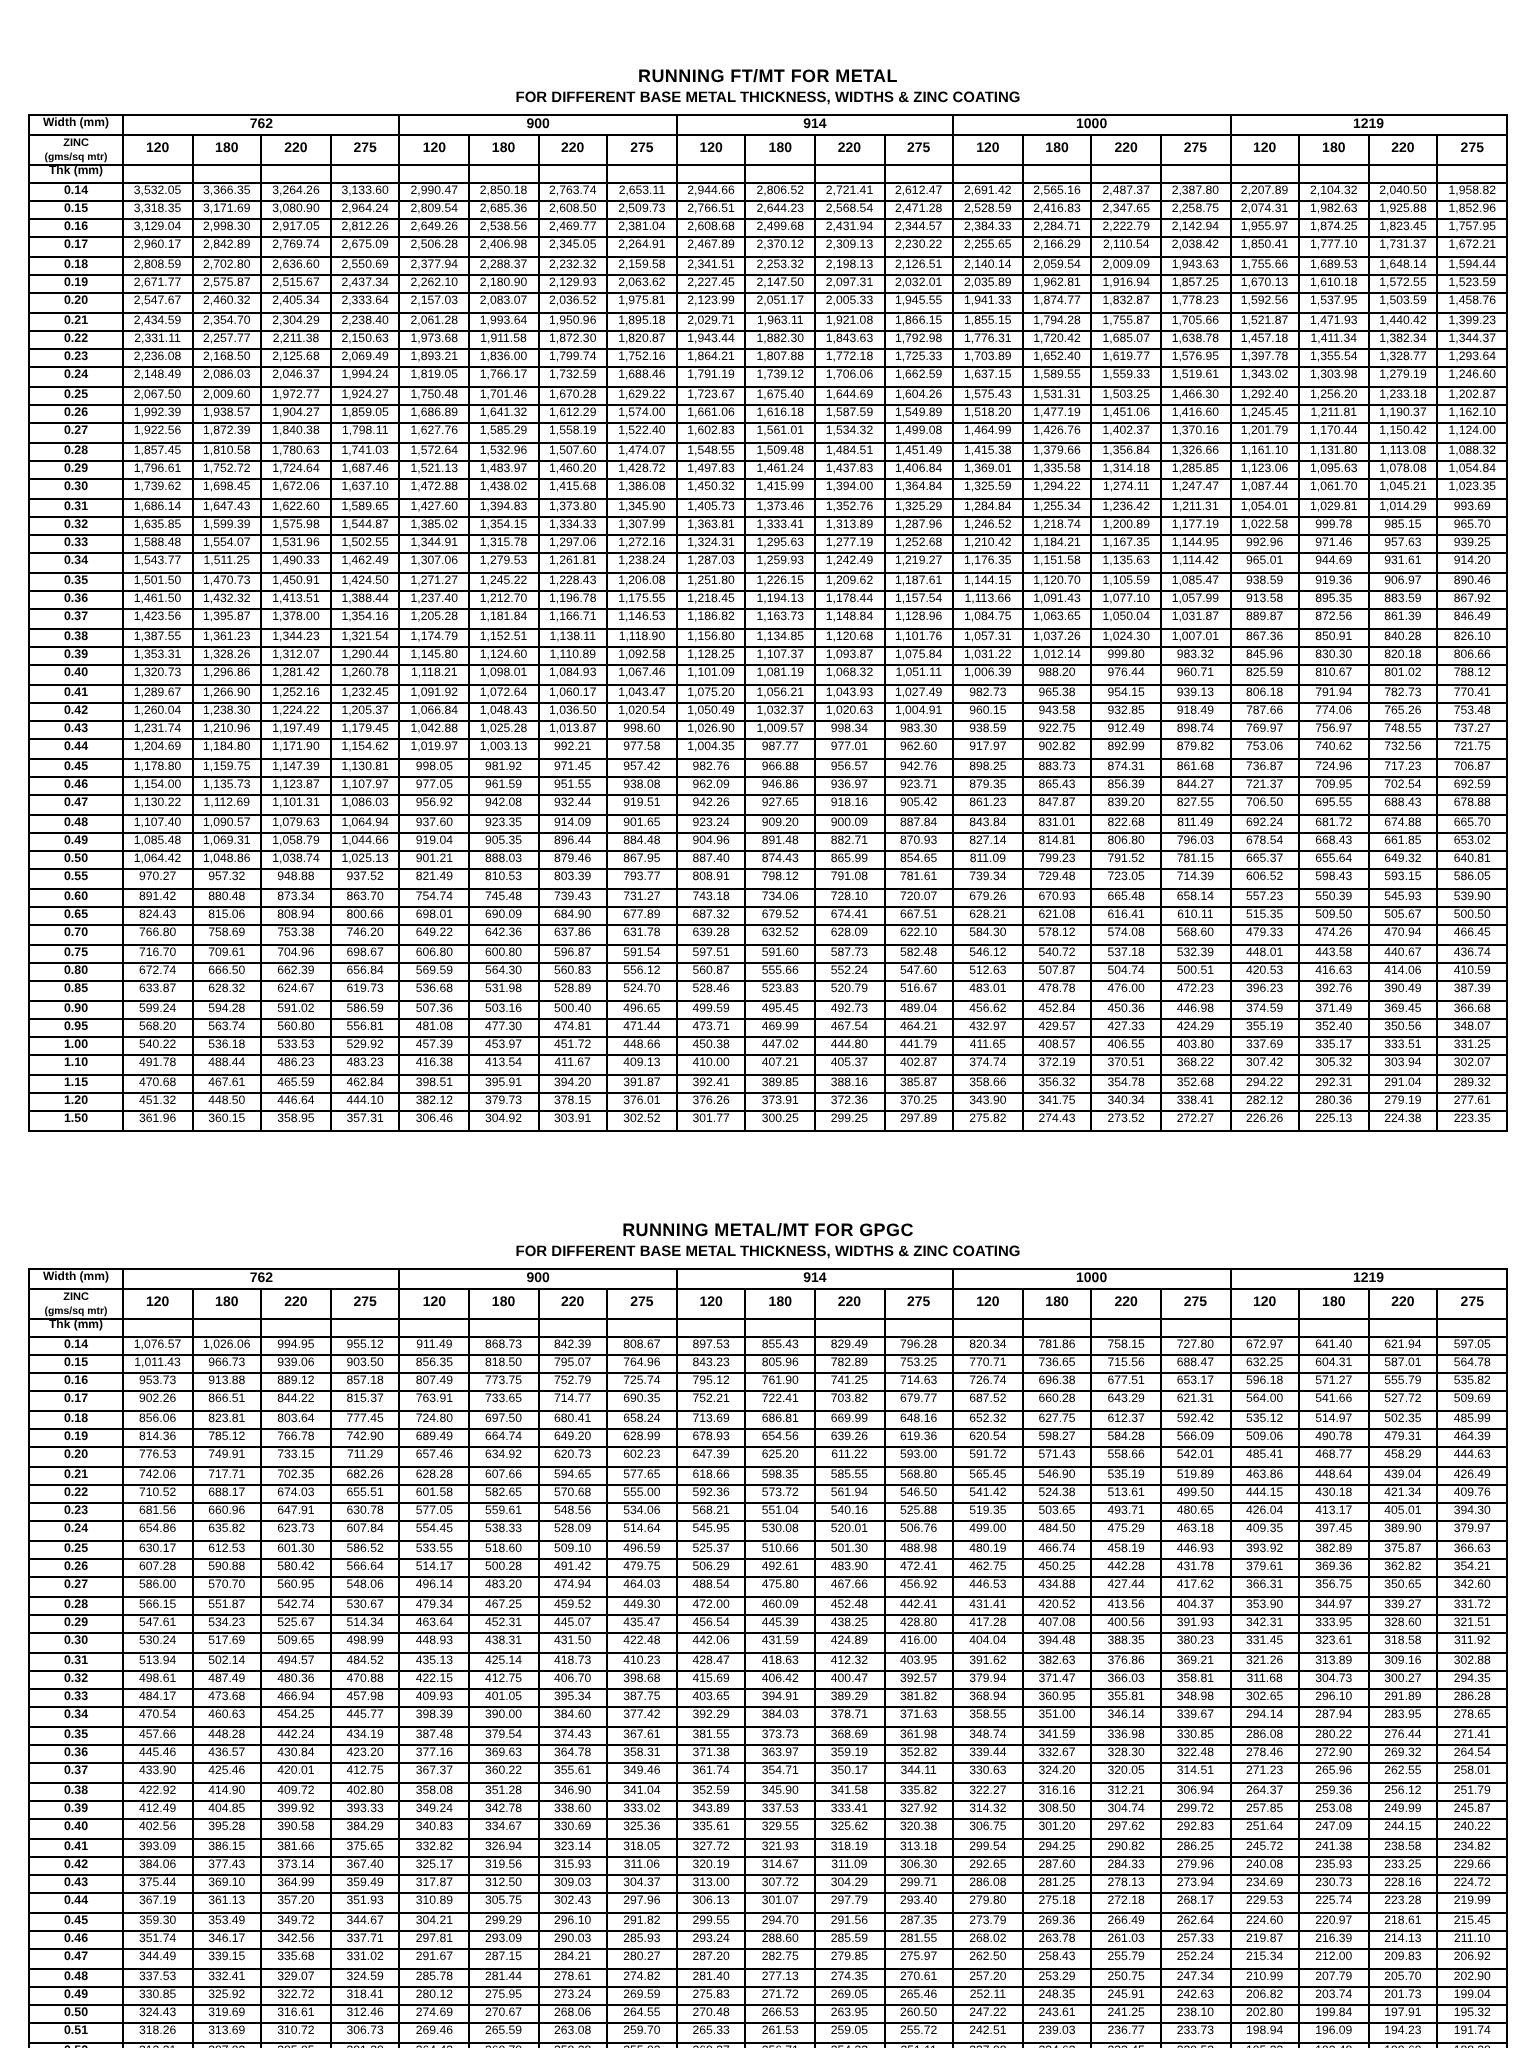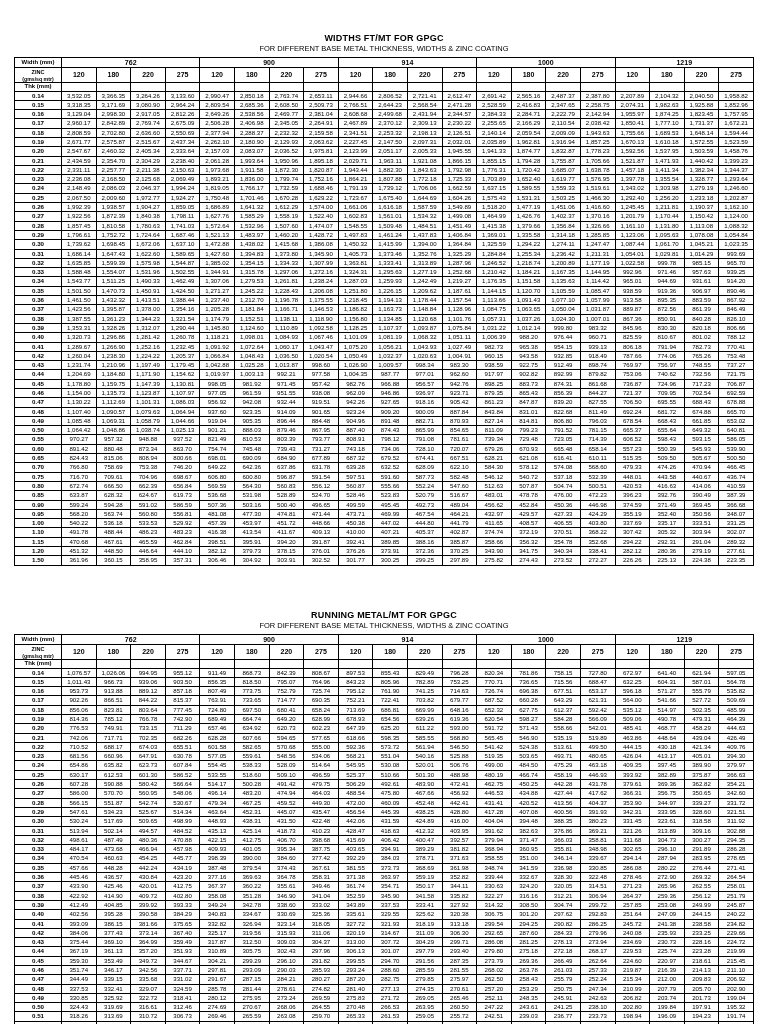--- a/index.html
+++ b/index.html
@@ -7,21 +7,21 @@
   body {
     width: 768px; height: 1024px;
     background: #ffffff; color: #000000;
     font-family: "Liberation Sans", sans-serif;
     overflow: hidden; position: relative;
   }
   .section { position: absolute; left: 14px; width: 740px; }
   #ft-section { top: 33px; }
   #m-section  { top: 610px; }
   .tbl-title    { text-align: center; font-weight: bold; font-size: 9px;   line-height: 11px; letter-spacing: .2px; }
-  .tbl-subtitle { text-align: center; font-weight: normal; font-size: 7.5px; line-height: 9px; margin-bottom: 4px; }
+  .tbl-subtitle { text-align: center; font-weight: bold; font-size: 7.5px; line-height: 9px; margin-bottom: 4px; }
   table { border-collapse: collapse; width: 100%; table-layout: fixed; }
   th, td {
     border: 0.6px solid #000;
     padding: 0; text-align: center;
     white-space: nowrap; overflow: hidden;
     font-weight: normal;
   }
   .col-thk { width: 47px; }
   .hdr-corner { font-size: 6px;  font-weight: bold; height: 9px;  line-height: 9px; }
   .hdr-width  { font-size: 7px;  font-weight: bold; height: 9px;  line-height: 9px; }
@@ -32,21 +32,21 @@
   .thk-row th { height: 7.5px; line-height: 7.5px; font-size: 6px; font-weight: bold; }
   tbody th.thk-cell { font-size: 6.2px; font-weight: bold; height: 8.46px; line-height: 8.3px; }
   tbody td.val      { font-size: 6.1px; height: 8.46px; line-height: 8.3px; }
 </style>
 </head>
 <body>
 
 <div>
 
   <section class="section" id="ft-section">
-    <div class="tbl-title">WIDTHS FT/MT FOR GPGC</div>
+    <div class="tbl-title">RUNNING FT/MT FOR METAL</div>
     <div class="tbl-subtitle">FOR DIFFERENT BASE METAL THICKNESS, WIDTHS &amp; ZINC COATING</div>
     <table>
         <colgroup>
           <col class="col-thk">
           <col>
           <col>
           <col>
           <col>
           <col>
           <col>

